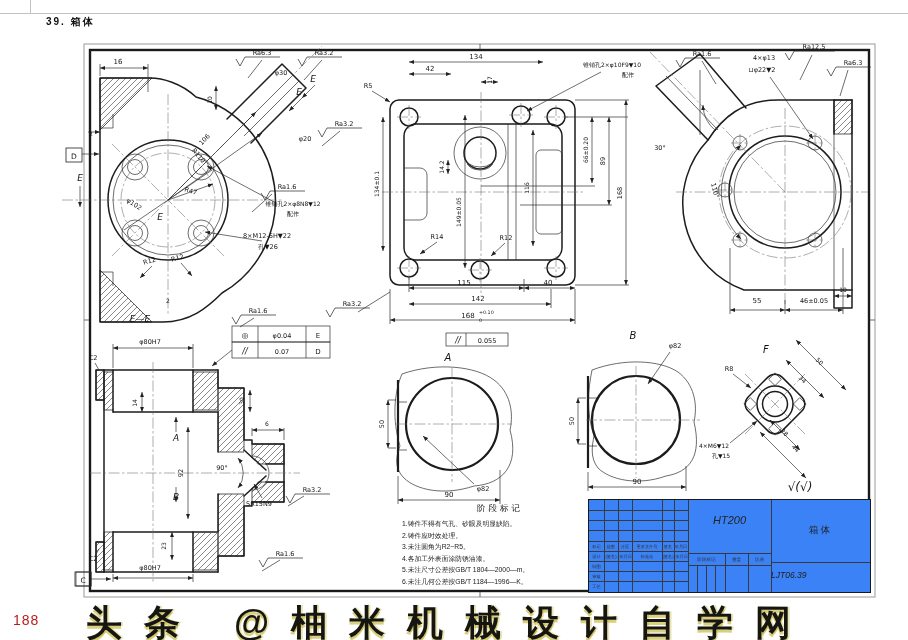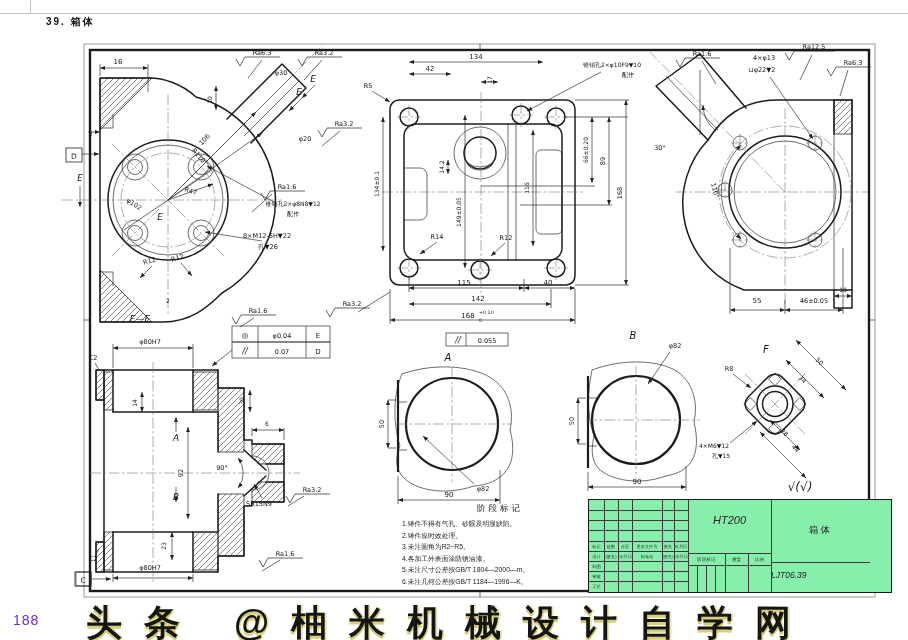--- a/index.html
+++ b/index.html
@@ -1,41 +1,41 @@
 <!DOCTYPE html>
 <html><head>
 <meta charset="utf-8">
 <style>
   html,body{margin:0;padding:0;background:#e8e8e6;}
   .page{position:relative;width:908px;height:640px;background:#ffffff;overflow:hidden;
         font-family:"Liberation Sans","DejaVu Sans",sans-serif;color:#111;}
   .hairline-top{position:absolute;left:0;top:13px;width:908px;border-top:1px solid #c2c2c0;}
   .hairline-left{position:absolute;left:30px;top:0;height:14px;border-left:1px solid #c2c2c0;}
   .heading{position:absolute;left:46px;top:15px;font-size:10px;font-weight:bold;letter-spacing:2px;color:#101010;}
-  .pagenum{position:absolute;left:13px;top:612px;font-size:14px;color:#6d28d9;letter-spacing:1px;text-align:center;}
+  .pagenum{position:absolute;left:13px;top:612px;font-size:14px;color:#b91c1c;letter-spacing:1px;text-align:center;}
   .watermark{position:absolute;left:86px;top:599px;width:820px;font-size:36px;font-weight:bold;
              letter-spacing:22px;white-space:nowrap;color:#151512;
              text-shadow:0 3px 0 rgba(186,168,20,.55),2px 0 0 rgba(186,168,20,.30);}
   svg{position:absolute;left:0;top:0;}
   .ol{fill:none;stroke:#1c1c1c;stroke-width:1.5;stroke-linejoin:round;stroke-linecap:round;}
   .o2{fill:none;stroke:#1c1c1c;stroke-width:2.2;}
   .th{fill:none;stroke:#2e2e2e;stroke-width:0.7;}
   .cl{fill:none;stroke:#6a6a6a;stroke-width:0.55;stroke-dasharray:11 2.5 2.5 2.5;}
   .dim{fill:none;stroke:#222;stroke-width:0.65;marker-start:url(#m);marker-end:url(#m);}
   .ld{fill:none;stroke:#222;stroke-width:0.65;marker-end:url(#m);}
   .hz{fill:url(#hx);stroke:#2e2e2e;stroke-width:0.8;}
   .wh{fill:#ffffff;stroke:none;}
   text.ann{fill:#151515;font-family:"DejaVu Sans","Liberation Sans",sans-serif;}
   
   .techreq{position:absolute;left:402px;top:503px;width:196px;color:#222;}
   .techreq .tq-title{text-align:center;font-size:8.5px;letter-spacing:3px;margin-bottom:3px;}
   .techreq .tq-item{font-size:6.8px;line-height:11.5px;white-space:nowrap;}
   
   .tb{position:absolute;left:588px;top:499px;width:281px;height:92px;border:1.6px solid #1a1a1a;
-      background:#86efac;box-sizing:content-box;padding-left:21px;}
+      background:#3b82f6;box-sizing:content-box;}
   .tb .hl,.tb .vl{position:absolute;background:#3a3a3a;}
   .tb .hl{height:1px;}
   .tb .vl{width:1px;}
   .tb .c{position:absolute;font-size:4.2px;line-height:10px;text-align:center;color:#333;white-space:nowrap;overflow:hidden;}
   .tb .mat{position:absolute;left:99px;top:14px;width:83px;text-align:center;font-size:11px;font-style:italic;color:#222;}
   .tb .pname{position:absolute;left:182px;top:24px;width:99px;text-align:center;font-size:9.5px;letter-spacing:2px;color:#222;}
   .tb .dno{position:absolute;left:182px;top:70px;width:99px;text-align:left;font-size:8.5px;font-style:italic;color:#222;}
 </style>
 </head>
 <body>

